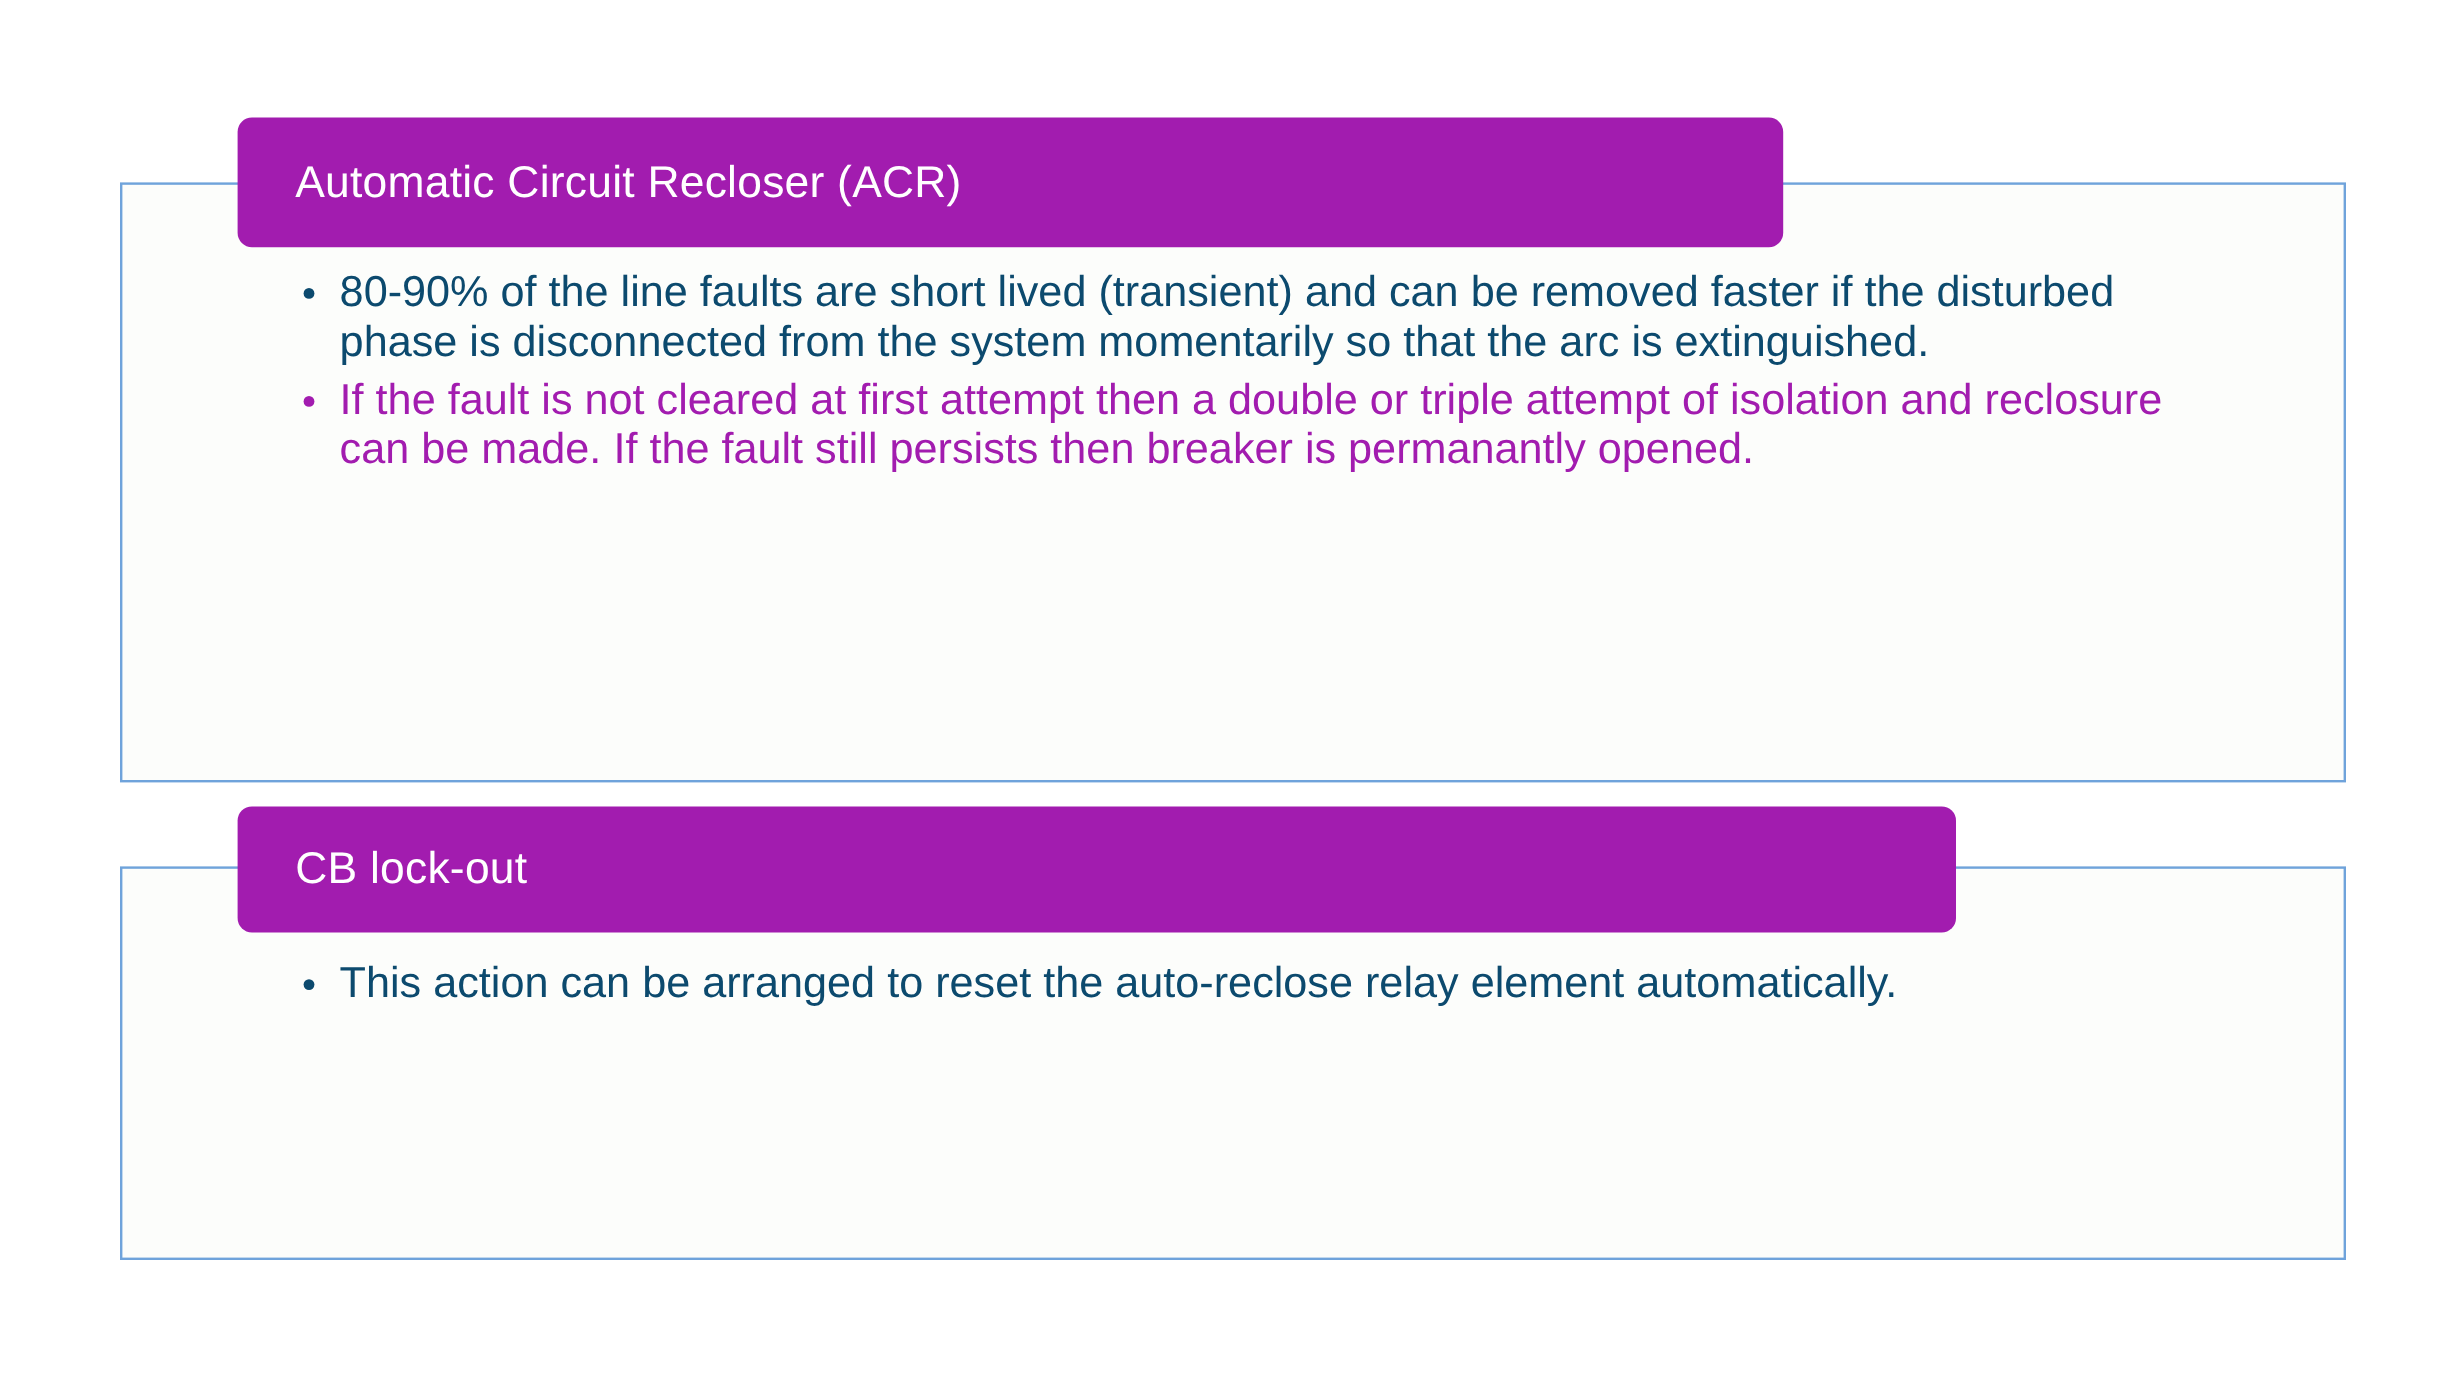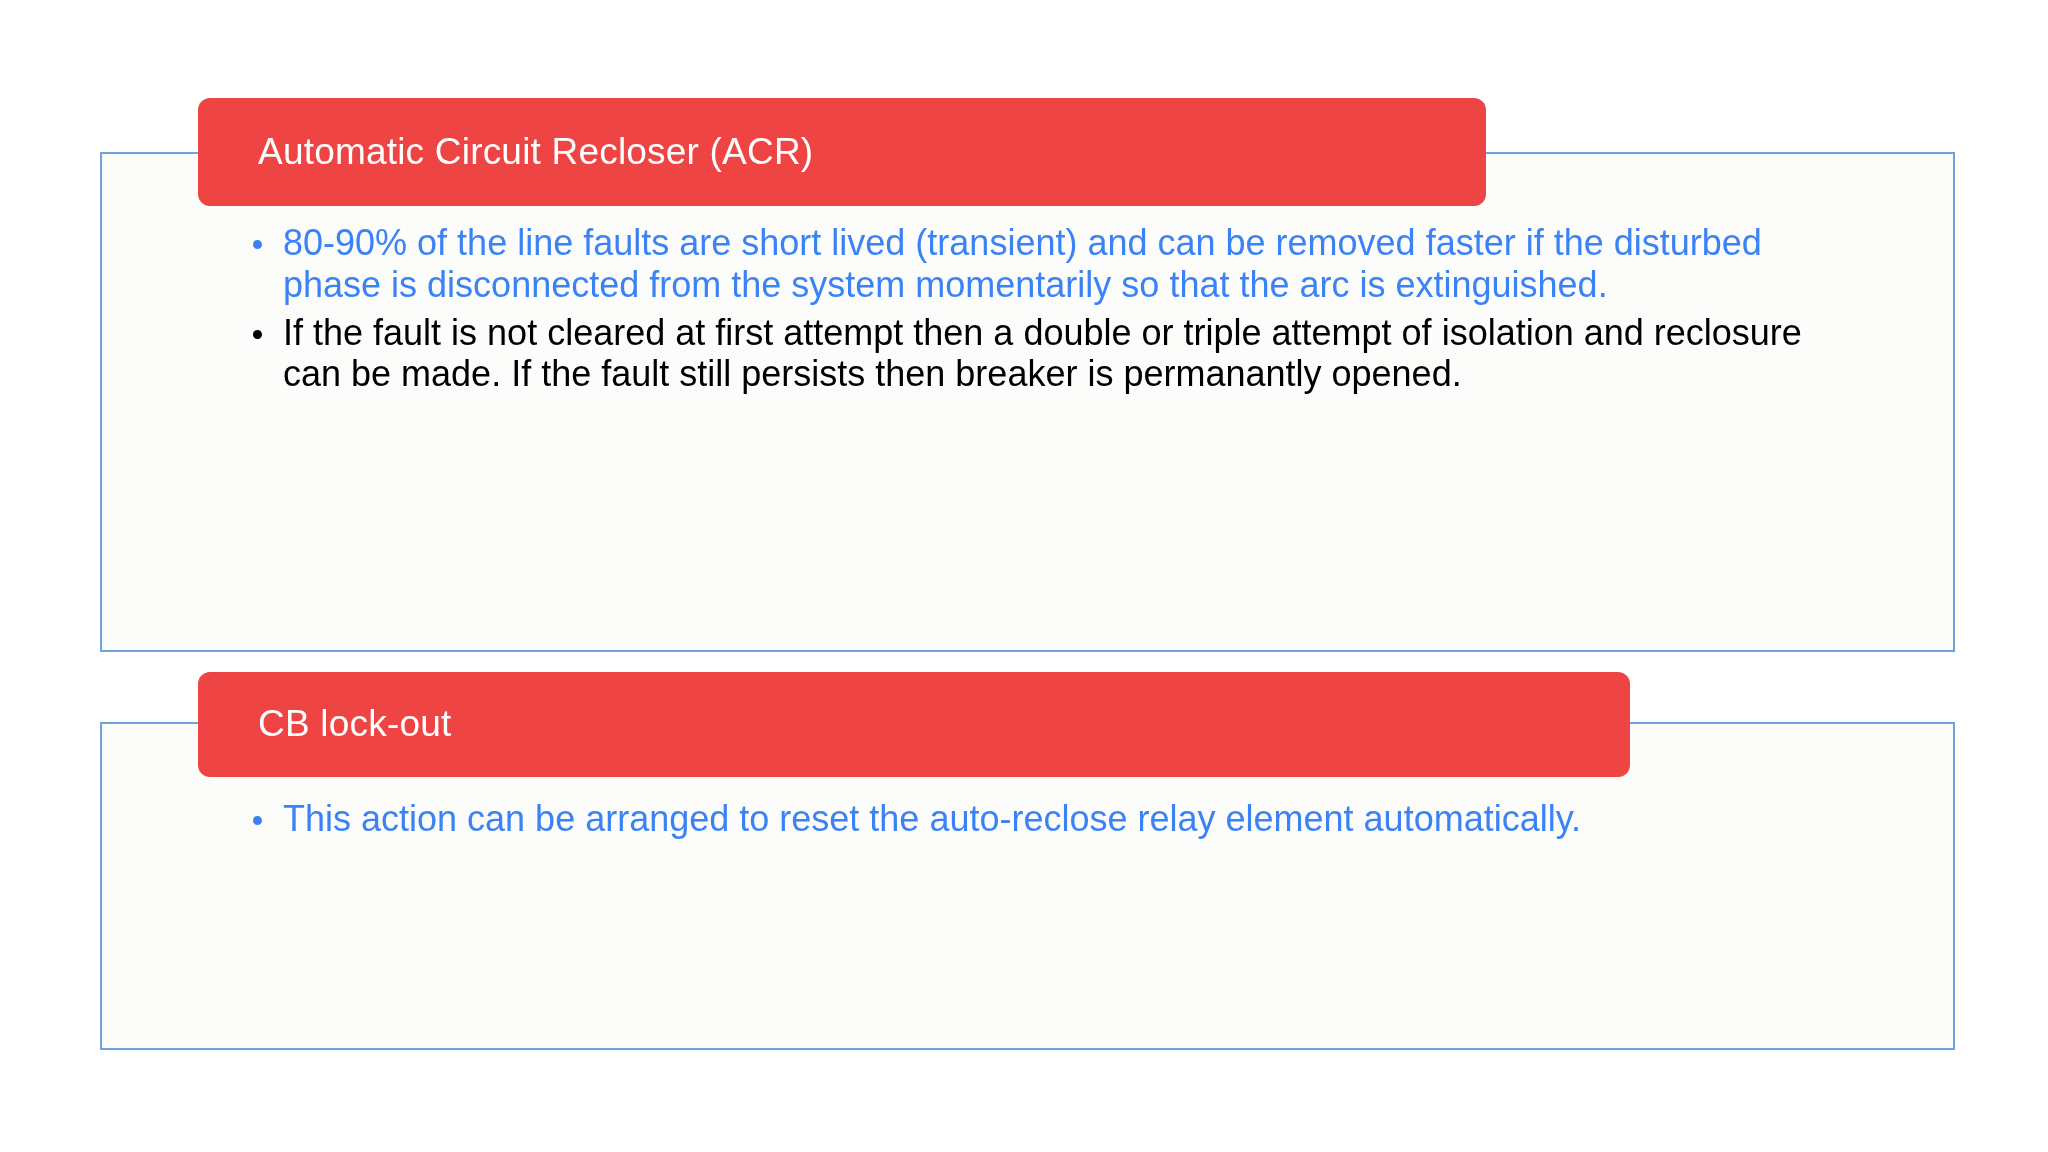--- a/index.html
+++ b/index.html
@@ -29,25 +29,25 @@
   .section-box {
     position: absolute;
     box-sizing: border-box;
     border: 2px solid #6FA3DB;
     background: #FCFDFB;
   }
 
   .section-banner {
     position: absolute;
     box-sizing: border-box;
-    background: #ef4444;
+    background: #a21caf;
     border-radius: 12px;
     display: flex;
     align-items: center;
-    padding-left: 60px;
+    padding-left: 48px;
     z-index: 3;
   }
 
   .section-banner-title {
     color: #FFFFFF;
     font-size: 37px;
     font-weight: 400;
     line-height: 1.1;
     letter-spacing: 0.2px;
     white-space: nowrap;
@@ -60,37 +60,37 @@
     list-style: none;
     margin: 0;
     padding: 0;
   }
 
   .bullet-item {
     position: relative;
     padding-left: 38px;
     font-size: 36px;
     line-height: 1.16;
-    color: #3b82f6;
+    color: #0c4a6e;
     margin-bottom: 6px;
   }
 
   .bullet-item::before {
     content: "";
     position: absolute;
     left: 8px;
     top: 18px;
     width: 9px;
     height: 9px;
     border-radius: 50%;
     background: currentColor;
   }
 
   .bullet-item.red {
-    color: #000000;
+    color: #a21caf;
   }
 
   
   #section-acr .section-box {
     left: 100px;
     top: 152px;
     width: 1855px;
     height: 500px;
   }
   #section-acr .section-banner {

